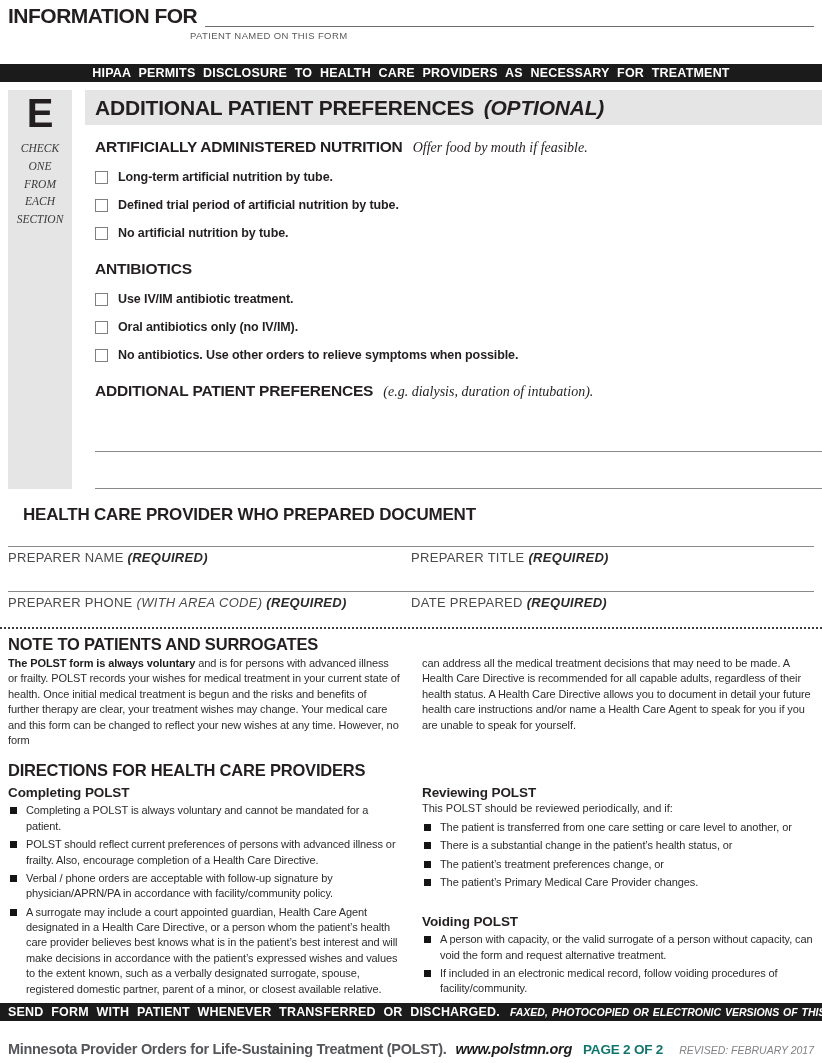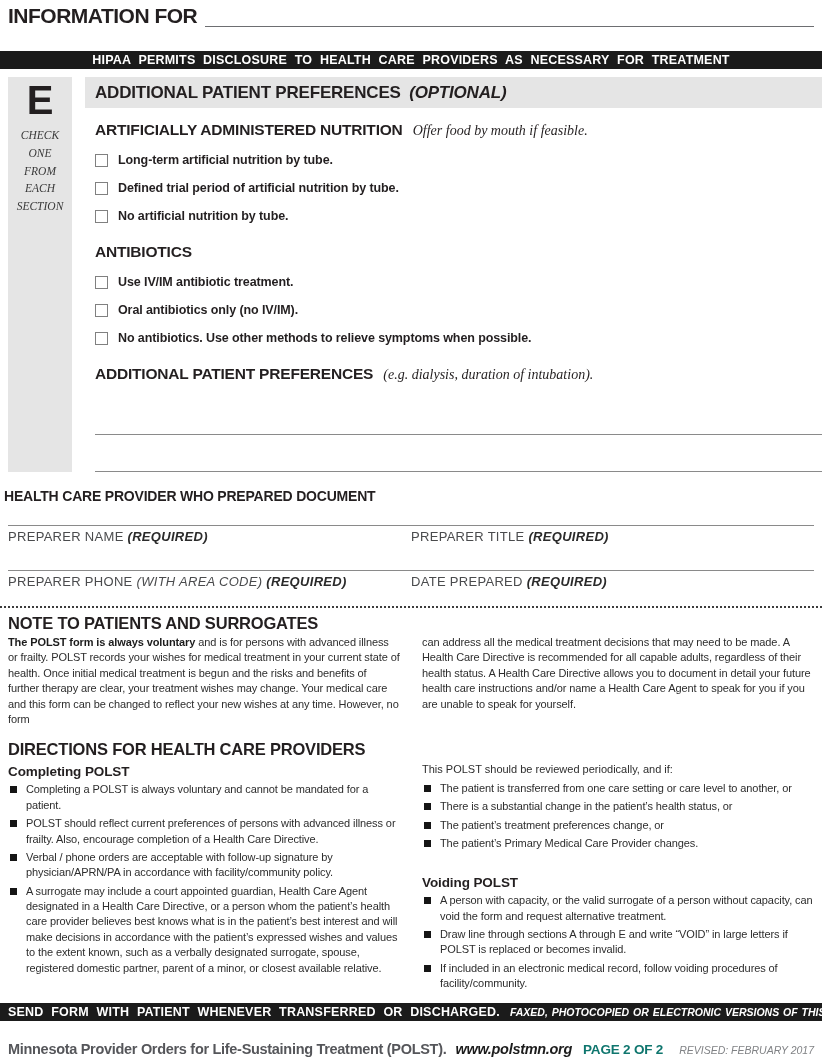--- a/index.html
+++ b/index.html
@@ -33,38 +33,38 @@
   .e-side {
     width:64px; flex:0 0 64px;
     background:#e5e5e5;
     text-align:center; padding-top:2px;
   }
   .e-letter { font-size:40px; font-weight:bold; line-height:1.05; }
   .e-note { margin-top:6px; font-family:"Liberation Serif", serif; font-style:italic; font-size:11.5px; line-height:1.55; color:#3a3a3a; }
   .e-main { flex:1; margin-left:13px; }
   .e-header {
     background:#e5e5e5; padding:6px 20px 5px 10px;
-    font-size:17px; font-weight:bold; letter-spacing:-0.2px;
+    font-size:21px; font-weight:bold; letter-spacing:-0.2px;
   }
   .e-header .opt { font-style:italic; margin-left:4px; }
   .e-body { padding:0 0 0 10px; }
   .sub-heading { font-size:15.5px; font-weight:bold; letter-spacing:-0.2px; margin-top:13px; }
   .serif-note { font-family:"Liberation Serif", serif; font-style:italic; font-weight:normal; font-size:14px; letter-spacing:0; margin-left:6px; }
   .cb-row { display:flex; align-items:center; margin-top:14px; }
   .cb {
     width:13px; height:13px; flex:0 0 13px;
     border:1.5px solid #808080; background:#fff; margin-right:10px;
   }
   .cb-label { font-size:12.5px; font-weight:bold; letter-spacing:-0.1px; }
   .group-gap { margin-top:20px; }
   .write-line { height:37px; border-bottom:1.5px solid #8a8a8a; margin-right:0; }
   .write-line.first { height:34px; margin-top:18px; }
 
   
-  .provider-heading { margin:16px 8px 0 4px; font-size:14px; font-weight:bold; letter-spacing:-0.2px; }
+  .provider-heading { margin:16px 8px 0 23px; font-size:17px; font-weight:bold; letter-spacing:-0.2px; }
   .prep-rows { margin:21px 0 0 0; }
   .prep-row { display:flex; margin:0 8px; border-top:1.5px solid #8a8a8a; }
   .prep-row.r1 { height:45px; }
   .prep-row.r2 { height:36px;justify-content:space-between; }
   .prep-field { width:50%; padding-top:3px; font-size:13px; color:#4a4b4d; letter-spacing:0.3px; }
   .prep-field .req { font-weight:bold; font-style:italic; color:#2b2b2b; }
   .prep-field .fnote { font-style:italic; }
 
   .dotted-sep { border-top:2px dotted #3c3c3c; height:0; }
 
@@ -98,20 +98,21 @@
 </style>
 </head>
 <body>
 
 <div class="page">
 
   <div class="info-row">
     <div class="info-title">INFORMATION FOR</div>
     <div class="info-line"></div>
   </div>
+  <div class="info-sub">PATIENT NAMED ON THIS FORM</div>
 
   <div class="black-banner hipaa">HIPAA PERMITS DISCLOSURE TO HEALTH CARE PROVIDERS AS NECESSARY FOR TREATMENT</div>
 
   <div class="sec-e">
     <div class="e-side">
       <div class="e-letter">E</div>
       <div class="e-note">
         <div>CHECK</div>
         <div>ONE</div>
         <div>FROM</div>
@@ -147,21 +148,21 @@
         <div class="cb-row">
           <span class="cb"></span>
           <span class="cb-label">Use IV/IM antibiotic treatment.</span>
         </div>
         <div class="cb-row">
           <span class="cb"></span>
           <span class="cb-label">Oral antibiotics only (no IV/IM).</span>
         </div>
         <div class="cb-row">
           <span class="cb"></span>
-          <span class="cb-label">No antibiotics. Use other methods to relieve symptoms when possible.</span>
+          <span class="cb-label">No antibiotics. Use other orders to relieve symptoms when possible.</span>
         </div>
 
         <div class="sub-heading group-gap">
           <span>ADDITIONAL PATIENT PREFERENCES</span>
           <span class="serif-note">(e.g. dialysis, duration of intubation).</span>
         </div>
         <div class="write-line first"></div>
         <div class="write-line"></div>
       </div>
     </div>
@@ -217,20 +218,21 @@
               <span class="sq"></span>
               <span>Verbal / phone orders are acceptable with follow-up signature by physician/APRN/PA in accordance with facility/community policy.</span>
             </div>
           <div class="bullet">
               <span class="sq"></span>
               <span>A surrogate may include a court appointed guardian, Health Care Agent designated in a Health Care Directive, or a person whom the patient’s health care provider believes best knows what is in the patient’s best interest and will make decisions in accordance with the patient’s expressed wishes and values to the extent known, such as a verbally designated surrogate, spouse, registered domestic partner, parent of a minor, or closest available relative.</span>
             </div>
         </div>
       </div>
       <div class="dir-col">
+        <div class="h3">Reviewing POLST</div>
         <div class="intro">This POLST should be reviewed periodically, and if:</div>
         <div class="blist">
           <div class="bullet">
               <span class="sq"></span>
               <span>The patient is transferred from one care setting or care level to another, or</span>
             </div>
           <div class="bullet">
               <span class="sq"></span>
               <span>There is a substantial change in the patient’s health status, or</span>
             </div>
@@ -241,24 +243,20 @@
           <div class="bullet">
               <span class="sq"></span>
               <span>The patient’s Primary Medical Care Provider changes.</span>
             </div>
         </div>
         <div class="h3 later">Voiding POLST</div>
         <div class="blist">
           <div class="bullet">
               <span class="sq"></span>
               <span>A person with capacity, or the valid surrogate of a person without capacity, can void the form and request alternative treatment.</span>
-            </div>
-          <div class="bullet">
-              <span class="sq"></span>
-              <span>Draw line through sections A through E and write “VOID” in large letters if POLST is replaced or becomes invalid.</span>
             </div>
           <div class="bullet">
               <span class="sq"></span>
               <span>If included in an electronic medical record, follow voiding procedures of facility/community.</span>
             </div>
         </div>
       </div>
     </div>
   </div>
 

